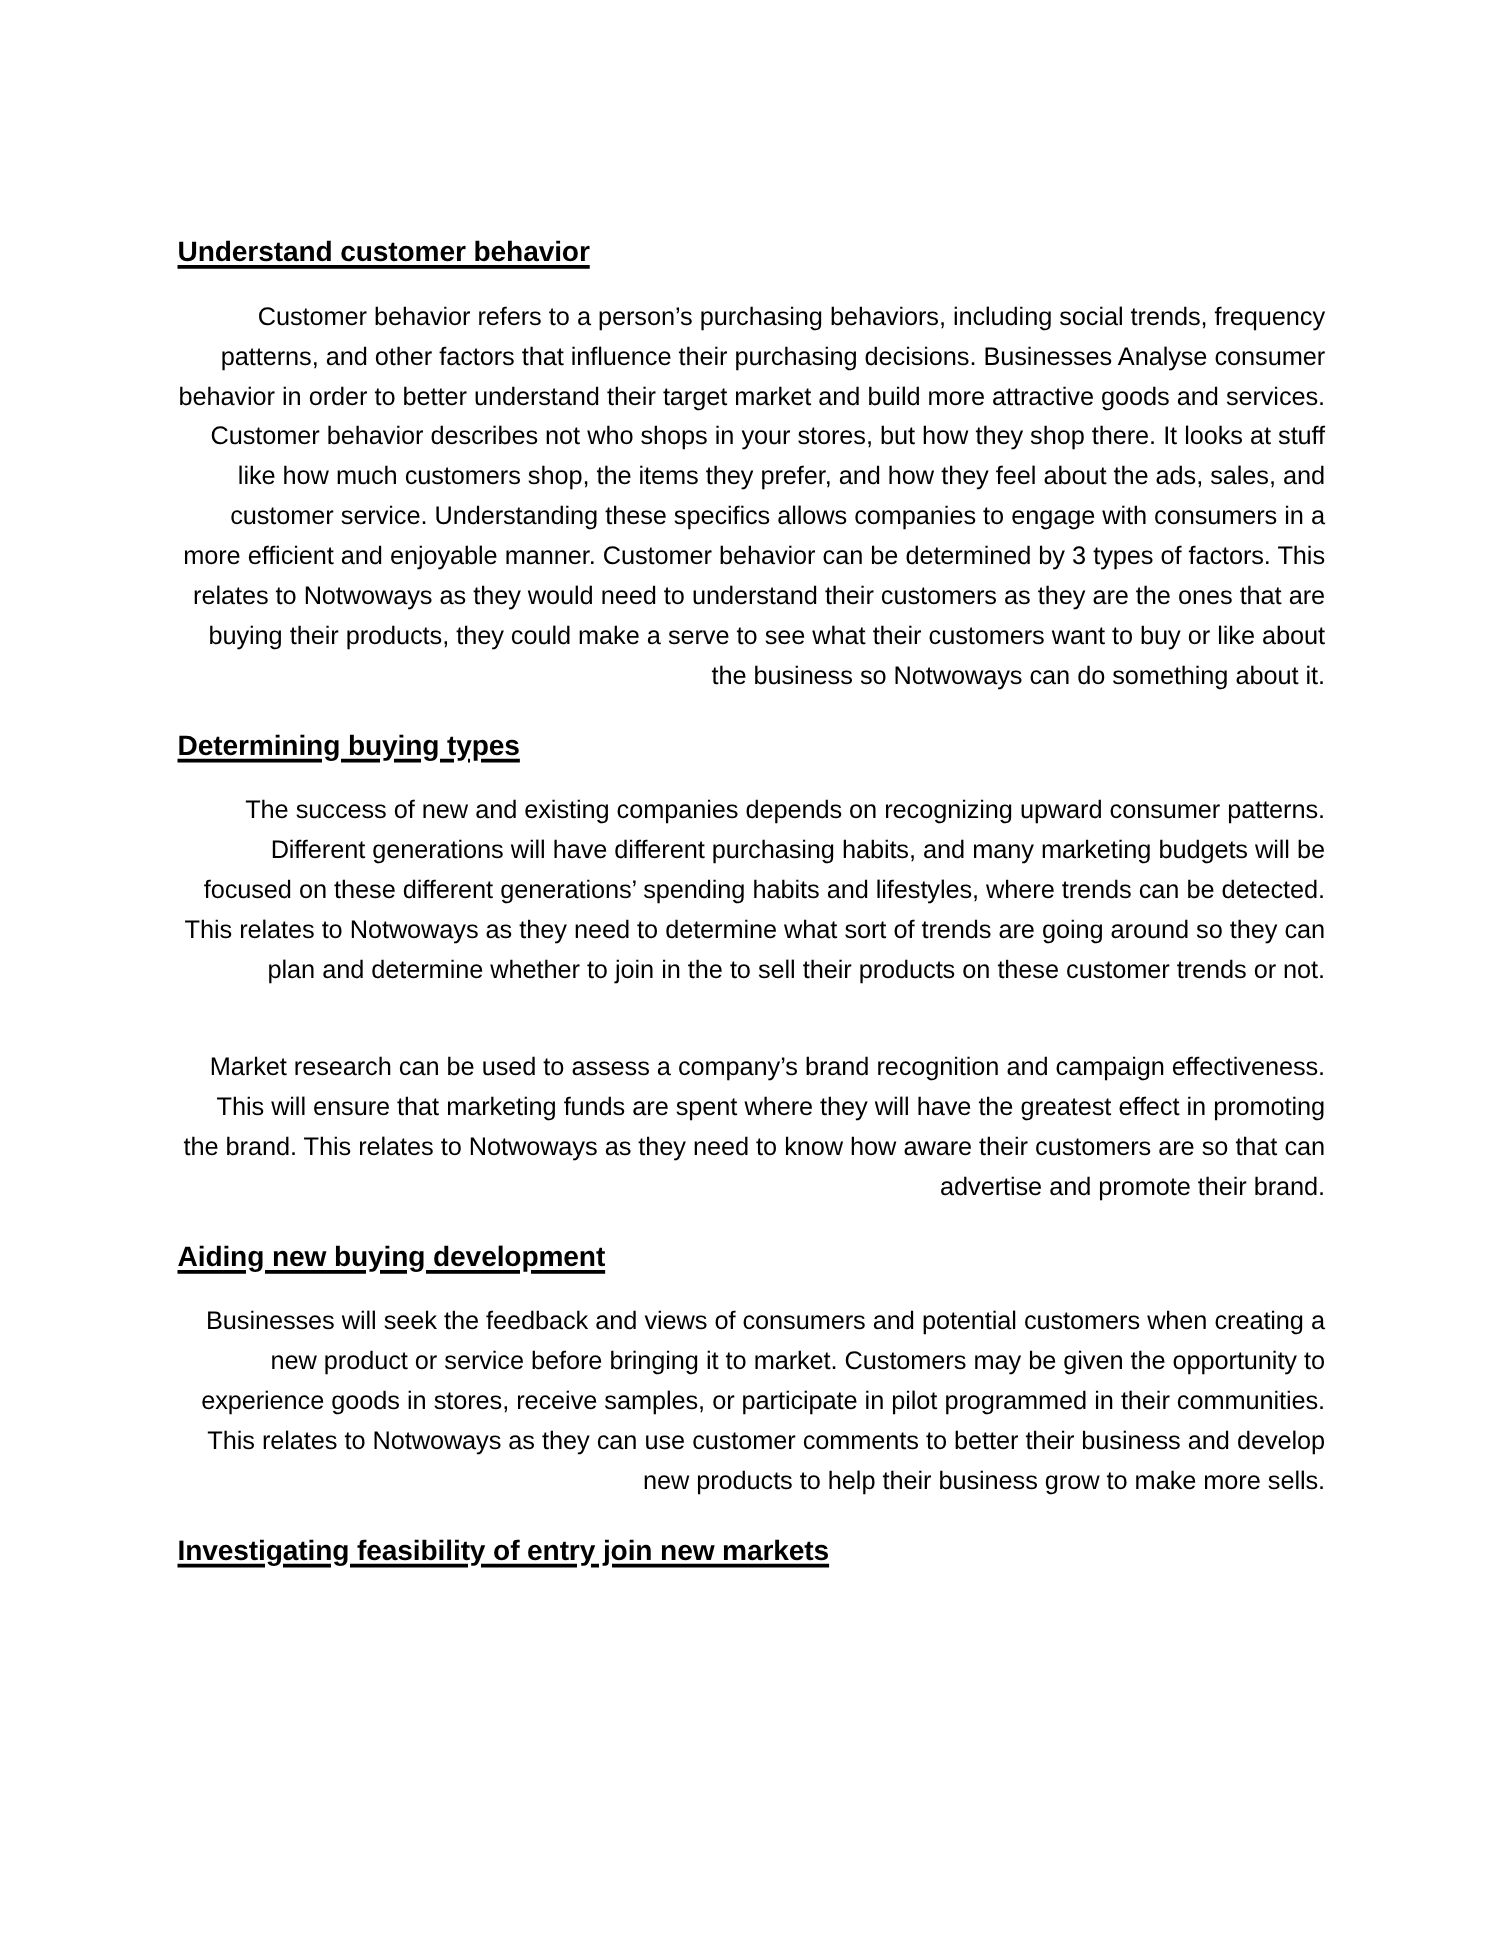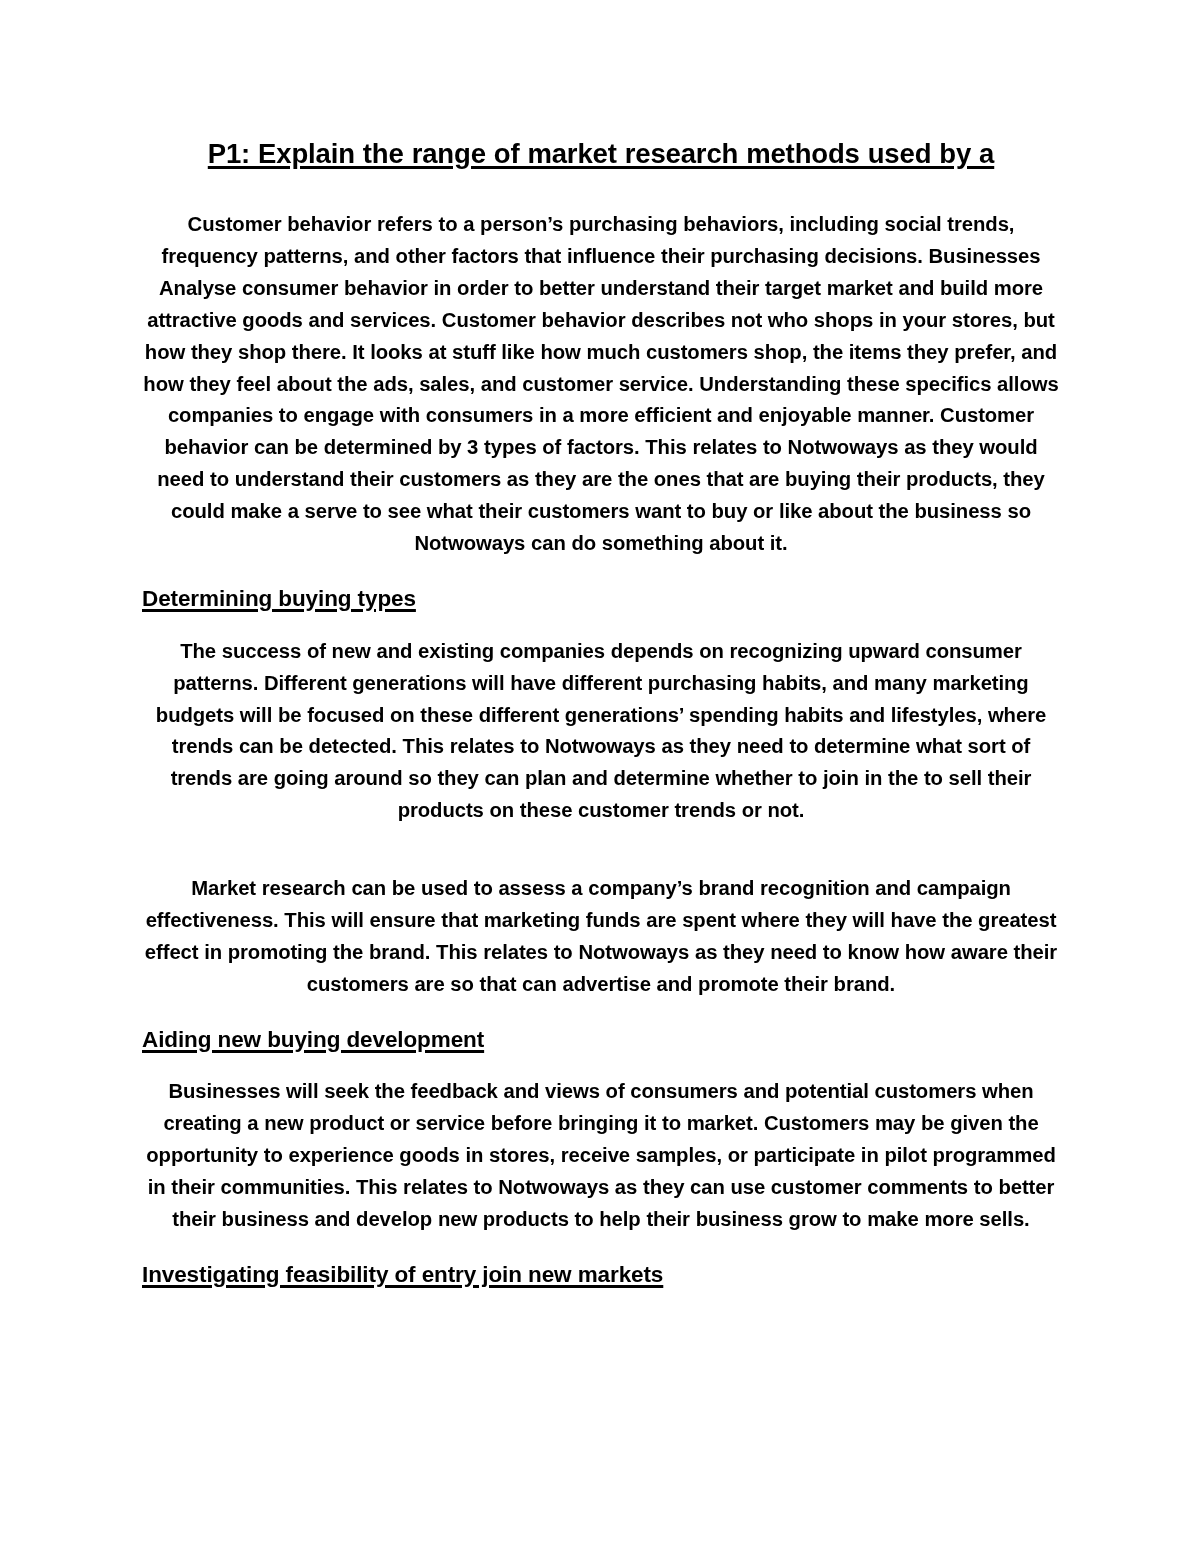--- a/index.html
+++ b/index.html
@@ -61,38 +61,38 @@
     text-decoration-thickness: 2.6px;
     text-underline-offset: 3px;
   }
 
   
   .body-para {
     font-size: 20.3px;
     line-height: 31.9px;
     margin: 0;
     padding: 0;
-    text-align: center;
+    text-align: right;
     letter-spacing: -0.08px;
     word-spacing: 0.15px;
-    font-weight: bold;
   }
 
   
   .sp-head-to-para { height: 22px; }
   .sp-para-to-head { height: 24px; }
 </style>
 </head>
 <body>
 
 <div class="page">
   <div class="content">
 
-    <h1 class="doc-title"><span class="ul"><span>P1: Explain the range of market research methods used by a</span></span><br></h1>
+    <h1 class="doc-title"><br></h1>
 
+    <h2 class="section-heading"><span class="ul">Understand customer behavior</span></h2>
     <div class="sp-head-to-para"></div>
     <p class="body-para">Customer behavior refers to a person’s purchasing behaviors, including social trends, frequency patterns, and other factors that influence their purchasing decisions. Businesses Analyse consumer behavior in order to better understand their target market and build more attractive goods and services. Customer behavior describes not who shops in your stores, but how they shop there. It looks at stuff like how much customers shop, the items they prefer, and how they feel about the ads, sales, and customer service. Understanding these specifics allows companies to engage with consumers in a more efficient and enjoyable manner. Customer behavior can be determined by 3 types of factors. This relates to Notwoways as they would need to understand their customers as they are the ones that are buying their products, they could make a serve to see what their customers want to buy or like about the business so Notwoways can do something about it.</p>
     <div class="sp-para-to-head"></div>
 
     <h2 class="section-heading"><span class="ul">Determining buying types</span></h2>
     <div class="sp-head-to-para"></div>
     <p class="body-para">The success of new and existing companies depends on recognizing upward consumer patterns. Different generations will have different purchasing habits, and many marketing budgets will be focused on these different generations’ spending habits and lifestyles, where trends can be detected. This relates to Notwoways as they need to determine what sort of trends are going around so they can plan and determine whether to join in the to sell their products on these customer trends or not.</p>
     <div class="sp-para-to-head"></div>
 
     <div class="sp-head-to-para"></div>

